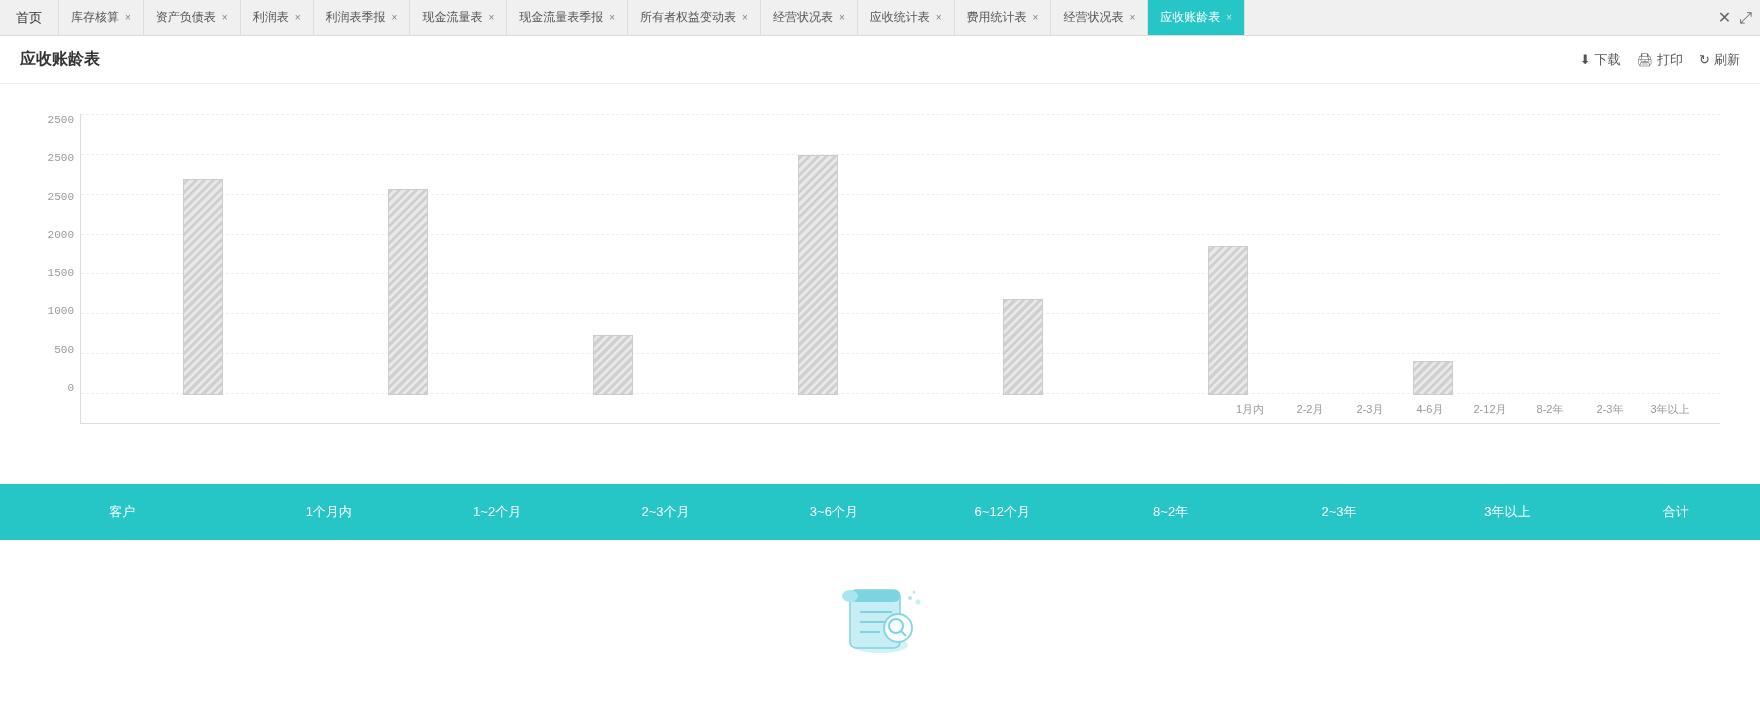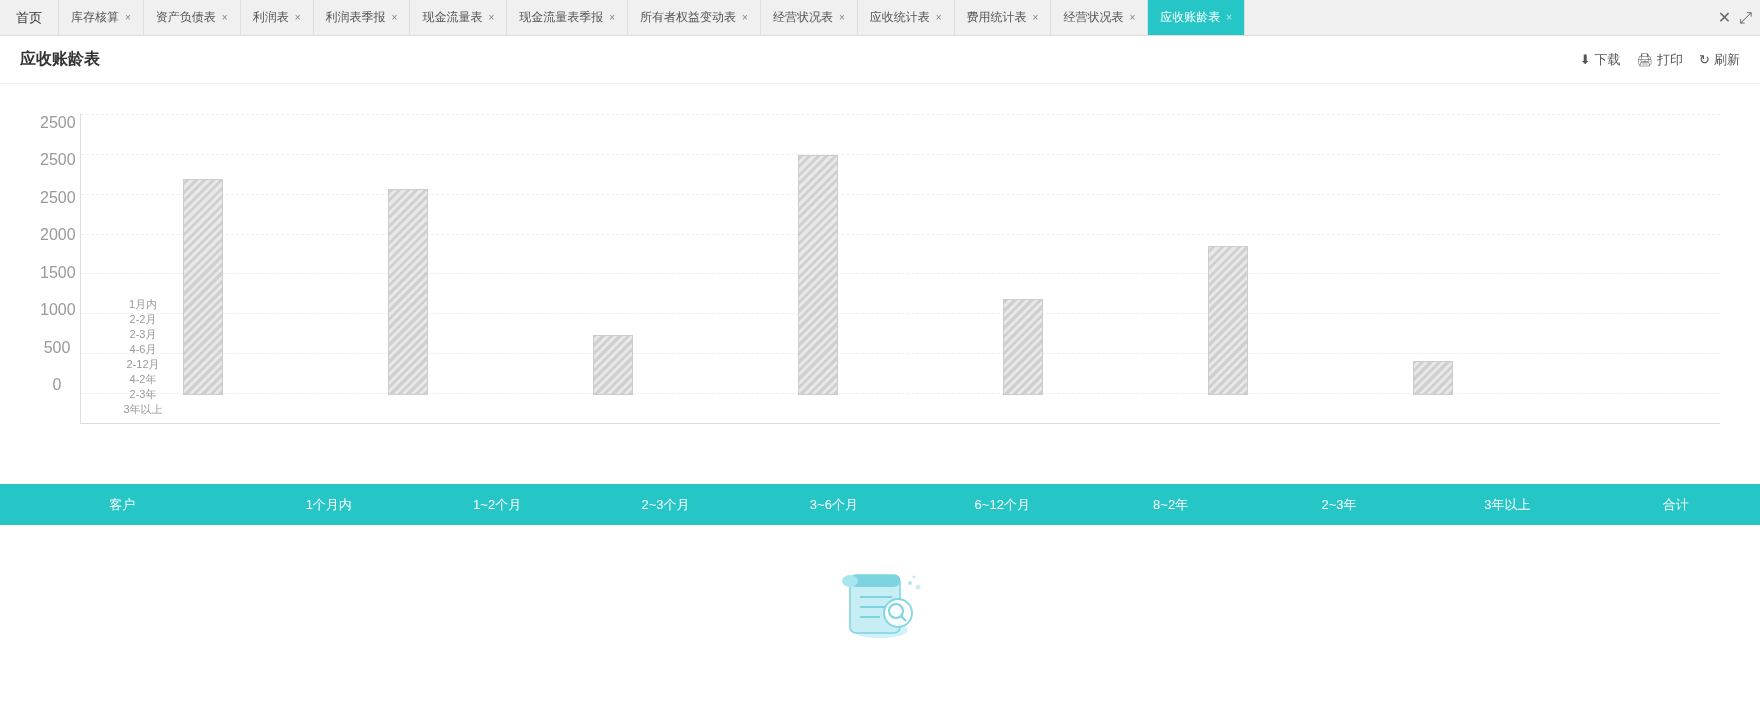--- a/index.html
+++ b/index.html
@@ -119,24 +119,25 @@
     .y-axis {
       display: flex;
       flex-direction: column-reverse;
       justify-content: space-between;
       width: 40px;
       height: 280px;
       margin-bottom: 30px;
       flex-shrink: 0;
     }
     .y-label {
-      font-size: 16px;
+      font-size: 11px;
       color: #999;
-      text-align: center;
+      text-align: right;
       padding-right: 6px;
+      font-family: Liberation Mono, monospace;
     }
 
     .chart-inner {
       flex: 1;
       height: 310px;
       position: relative;
       border-left: 1px solid #ddd;
       border-bottom: 1px solid #ddd;
     }
 
@@ -183,40 +184,39 @@
         #e8e8e8 3px,
         #e8e8e8 6px
       );
       border: 1px solid #ccc;
     }
 
     
     .x-labels {
       position: absolute;
       bottom: 6px;
-      left: 12px;
+      left: 0;
       right: 0;
       display: flex;
       justify-content: flex-end;
       padding: 0 20px;
-      flex-direction: column;
     }
     .x-label {
       font-size: 11px;
       color: #999;
       text-align: center;
       width: 60px;
     }
 
     
     .table-header {
       display: flex;
       align-items: center;
       background: #26c6c6;
-      height: 41px;
+      height: 56px;
     }
     .table-header-cell {
       flex: 1;
       text-align: center;
       color: #fff;
       font-size: 13px;
       font-weight: normal;
       padding: 0 8px;
     }
     .table-header-cell:first-child {
@@ -373,21 +373,21 @@
             </div>
             <div class="bar-group"></div>
           </div>
 
         <div class="x-labels" id="x-labels">
         <div class="x-label">1月内</div>
             <div class="x-label">2-2月</div>
             <div class="x-label">2-3月</div>
             <div class="x-label">4-6月</div>
             <div class="x-label">2-12月</div>
-            <div class="x-label">4-2年</div>
+            <div class="x-label">8-2年</div>
             <div class="x-label">2-3年</div>
             <div class="x-label">3年以上</div>
           </div>
       </div>
     </div>
   </div>
 
   <div class="table-header" id="table-header">
   <div class="table-header-cell">客户</div>
       <div class="table-header-cell">1个月内</div>

